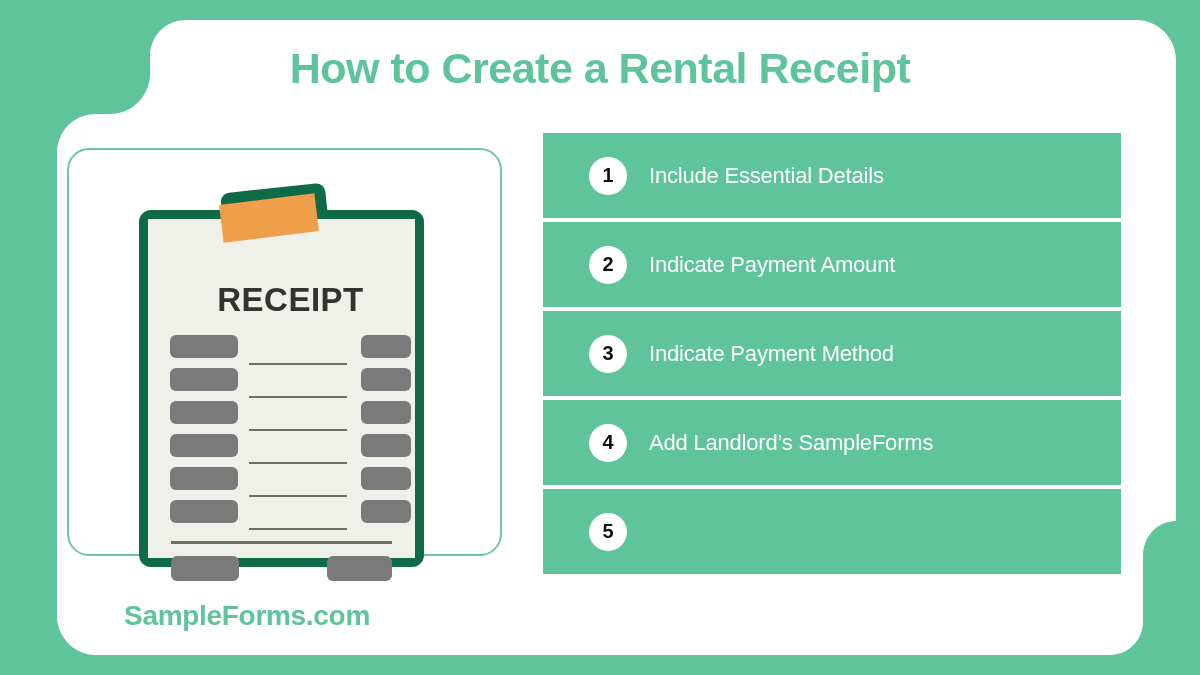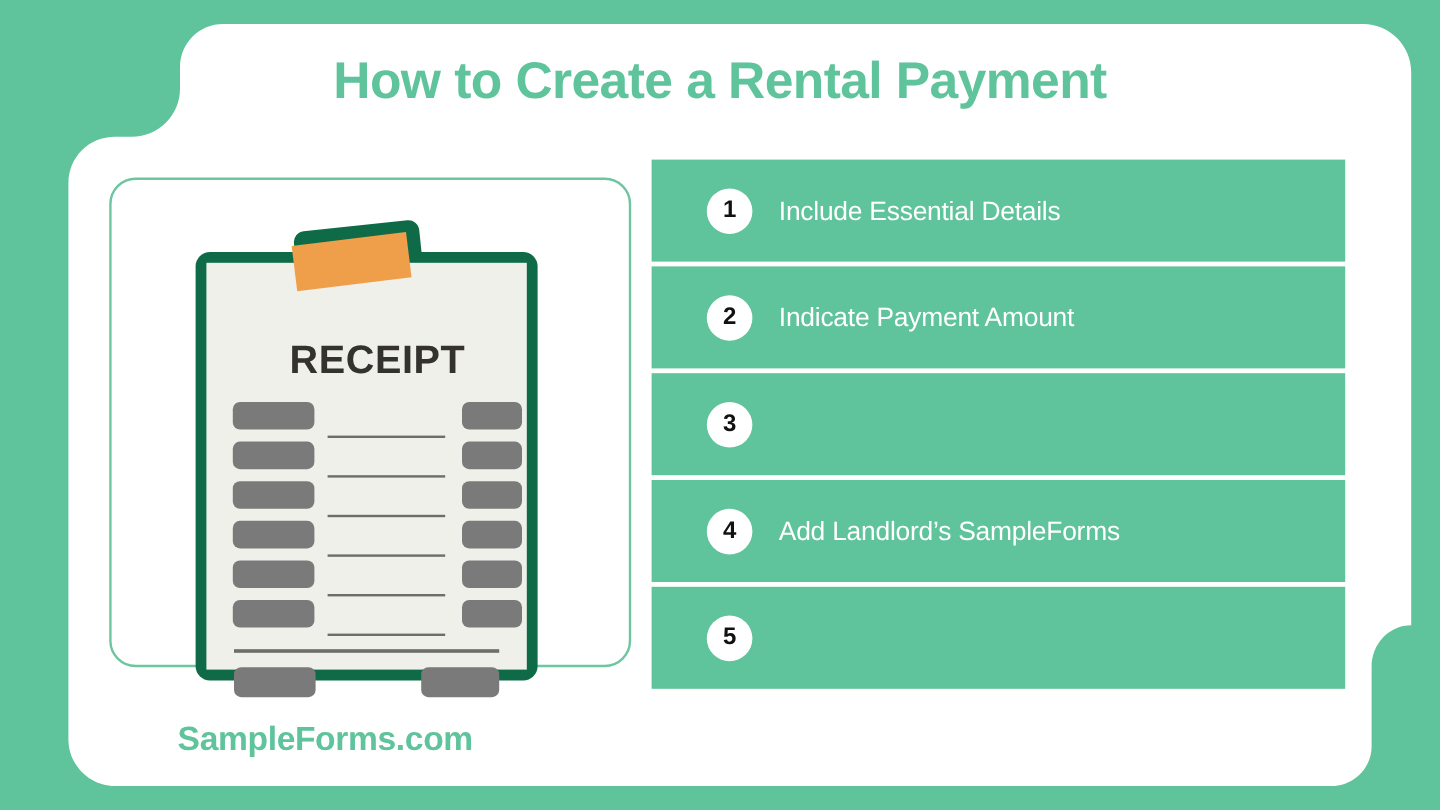--- a/index.html
+++ b/index.html
@@ -49,21 +49,21 @@
     font-size: 43px;
     font-weight: bold;
     letter-spacing: -0.5px;
     color: #5FC39B;
     white-space: nowrap;
   }
 
   
   .illus-card {
     position: absolute;
-    left: 91px;
+    left: 67px;
     top: 148px;
     width: 435px;
     height: 408px;
     border: 2px solid #6DC6A0;
     border-radius: 22px;
     box-sizing: border-box;
     background: #ffffff;
   }
 
   .clipboard {
@@ -225,21 +225,20 @@
 
   
   .brand {
     position: absolute;
     left: 124px;
     top: 600px;
     font-size: 28px;
     font-weight: bold;
     color: #5FC39B;
     letter-spacing: -0.3px;
-    margin-left: 24px;
   }
 </style>
 </head>
 <body>
 
 <div class="stage">
 
   <svg class="panel-svg" viewBox="0 0 1200 675" aria-hidden="true">
     <path fill="#ffffff" d="
       M 96 655
@@ -275,21 +274,21 @@
       C 1128 655 1143 640 1143 622
       L 1143 560
       C 1143 560 1143 560 1143 560
       L 1110 560
       Z
     " opacity="0"></path>
   </svg>
 
   <div class="content">
 
-    <div class="title">How to Create a Rental Payment</div>
+    <div class="title">How to Create a Rental Receipt</div>
 
     <div class="illus-card">
       <div class="clipboard">
 
         <div class="clip-back"></div>
         <div class="tape"></div>
 
         <div class="board">
           <div class="paper">
 
@@ -344,20 +343,21 @@
         <div class="step-label">Include Essential Details</div>
       </div>
 
       <div class="step">
         <div class="num">2</div>
         <div class="step-label">Indicate Payment Amount</div>
       </div>
 
       <div class="step">
         <div class="num">3</div>
+        <div class="step-label">Indicate Payment Method</div>
       </div>
 
       <div class="step">
         <div class="num">4</div>
         <div class="step-label">Add Landlord’s SampleForms</div>
       </div>
 
       <div class="step">
         <div class="num">5</div>
       </div>

